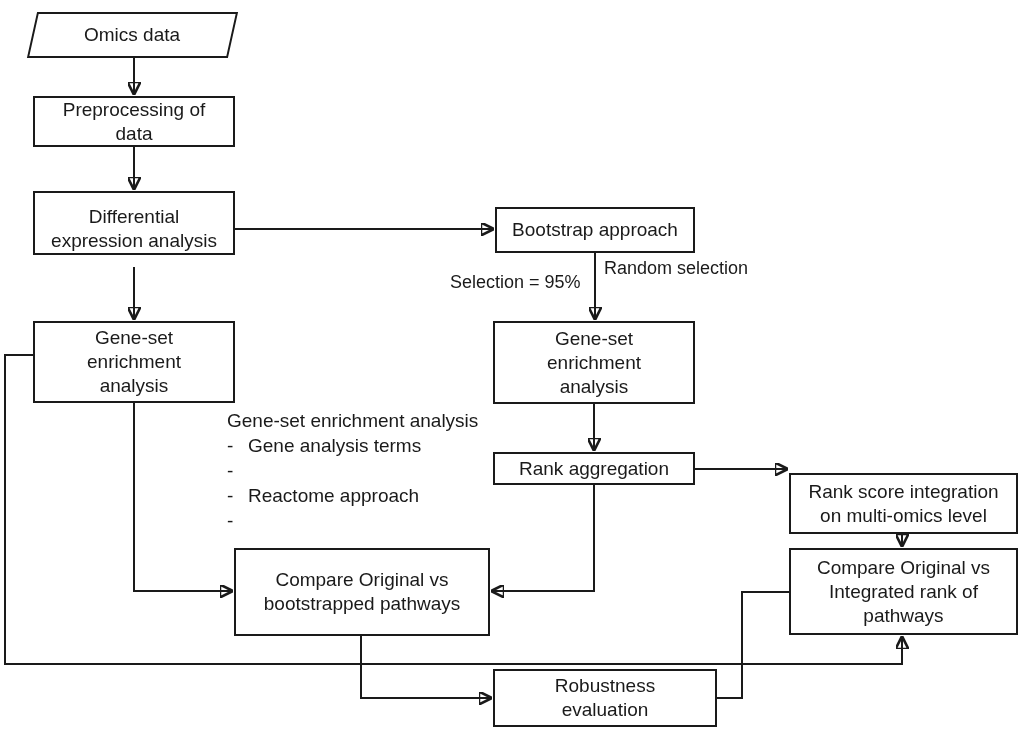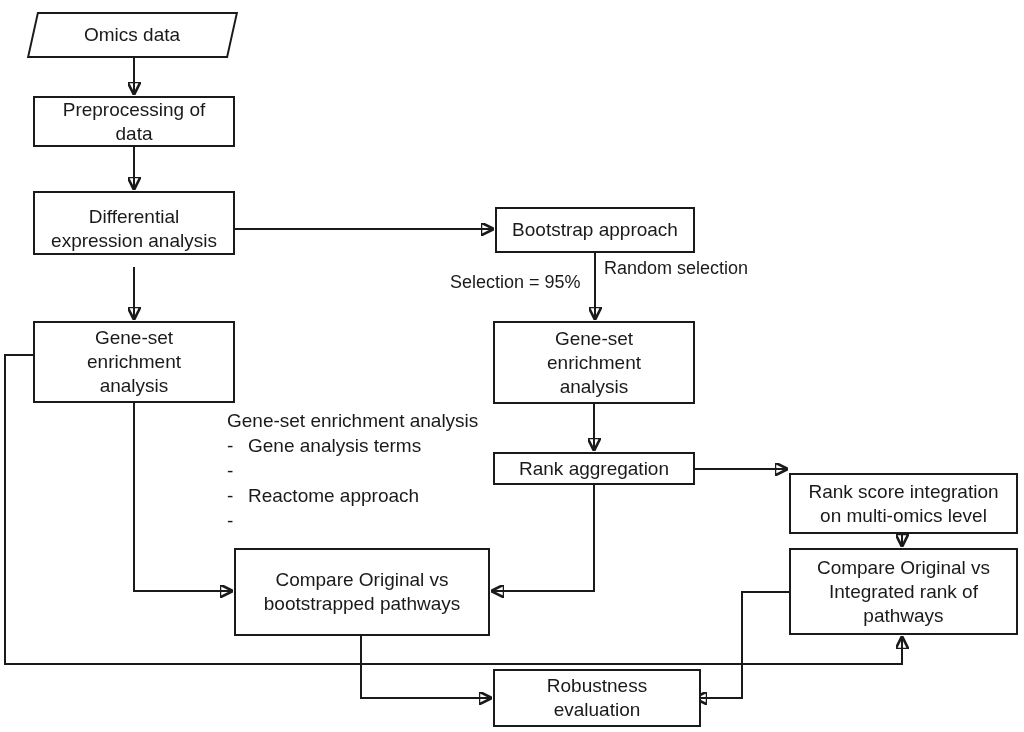--- a/index.html
+++ b/index.html
@@ -52,21 +52,21 @@
   #n-omics      { left: 32px;  top: 12px;  width: 201px; height: 46px; }
   #n-prep       { left: 33px;  top: 96px;  width: 202px; height: 51px; }
   #n-diff       { left: 33px;  top: 191px; width: 202px; height: 64px; align-items: flex-end; }
   #n-gsea-left  { left: 33px;  top: 321px; width: 202px; height: 82px; }
   #n-boot       { left: 495px; top: 207px; width: 200px; height: 46px; }
   #n-gsea-mid   { left: 493px; top: 321px; width: 202px; height: 83px; }
   #n-rank-agg   { left: 493px; top: 452px; width: 202px; height: 33px; text-align: right; }
   #n-rank-score { left: 789px; top: 437px; width: 229px; height: 61px; margin-top: 36px; }
   #n-comp-int   { left: 789px; top: 548px; width: 229px; height: 87px; }
   #n-comp-boot  { left: 234px; top: 548px; width: 256px; height: 88px; }
-  #n-robust     { left: 493px; top: 669px; width: 208px; height: 58px; }
+  #n-robust     { left: 493px; top: 669px; width: 224px; height: 58px; }
 
   .ann {
     position: absolute;
     font-size: 18px;
     line-height: 23px;
     white-space: nowrap;
   }
   #ann-selection { left: 450px; top: 271px; }
   #ann-params    { left: 604px; top: 257px; }
   .it { font-style: italic; }

